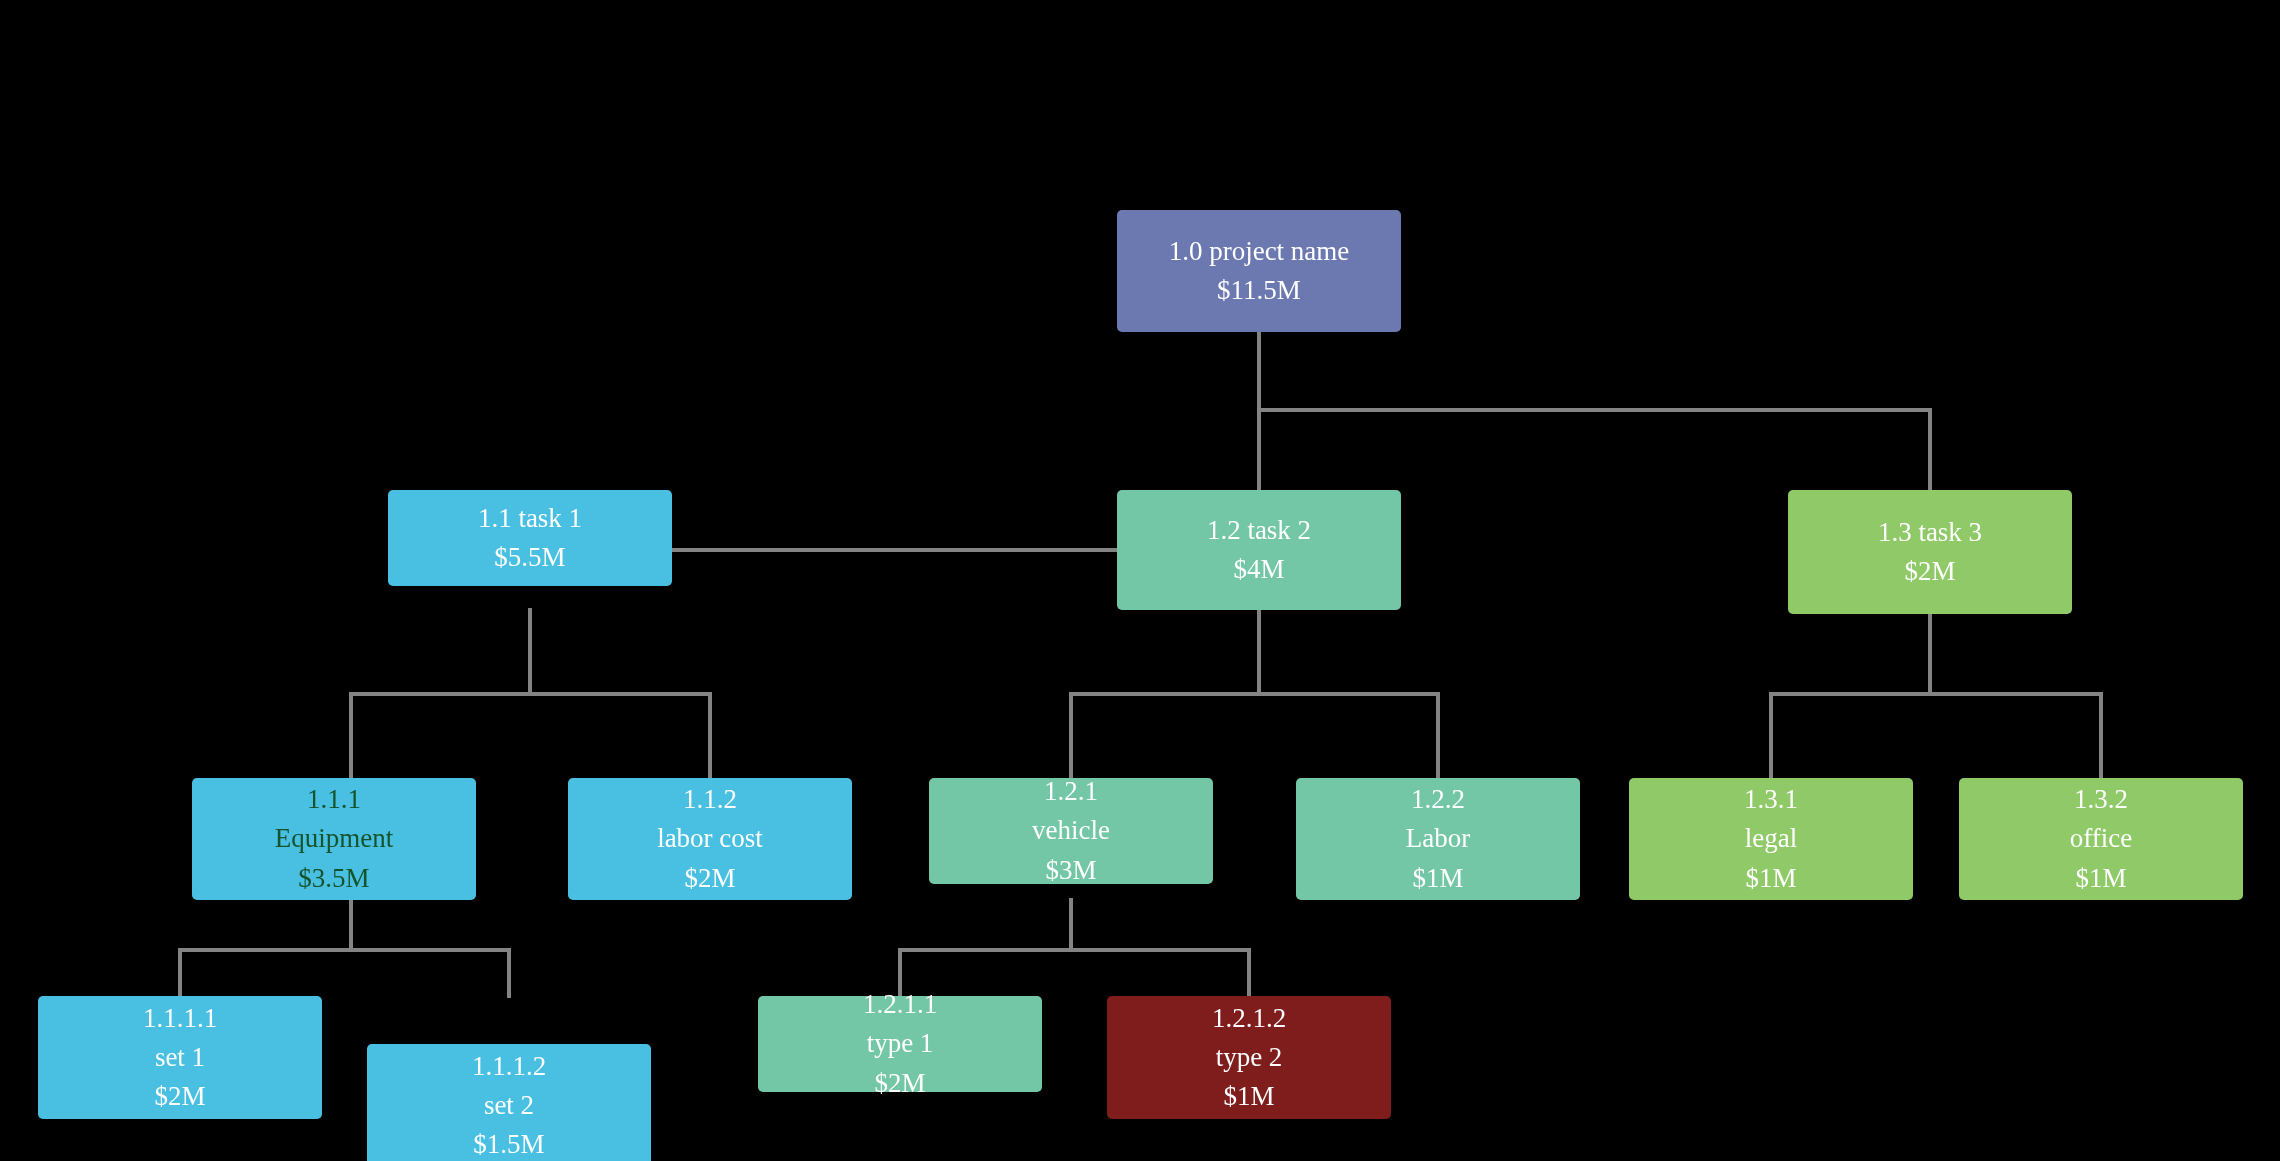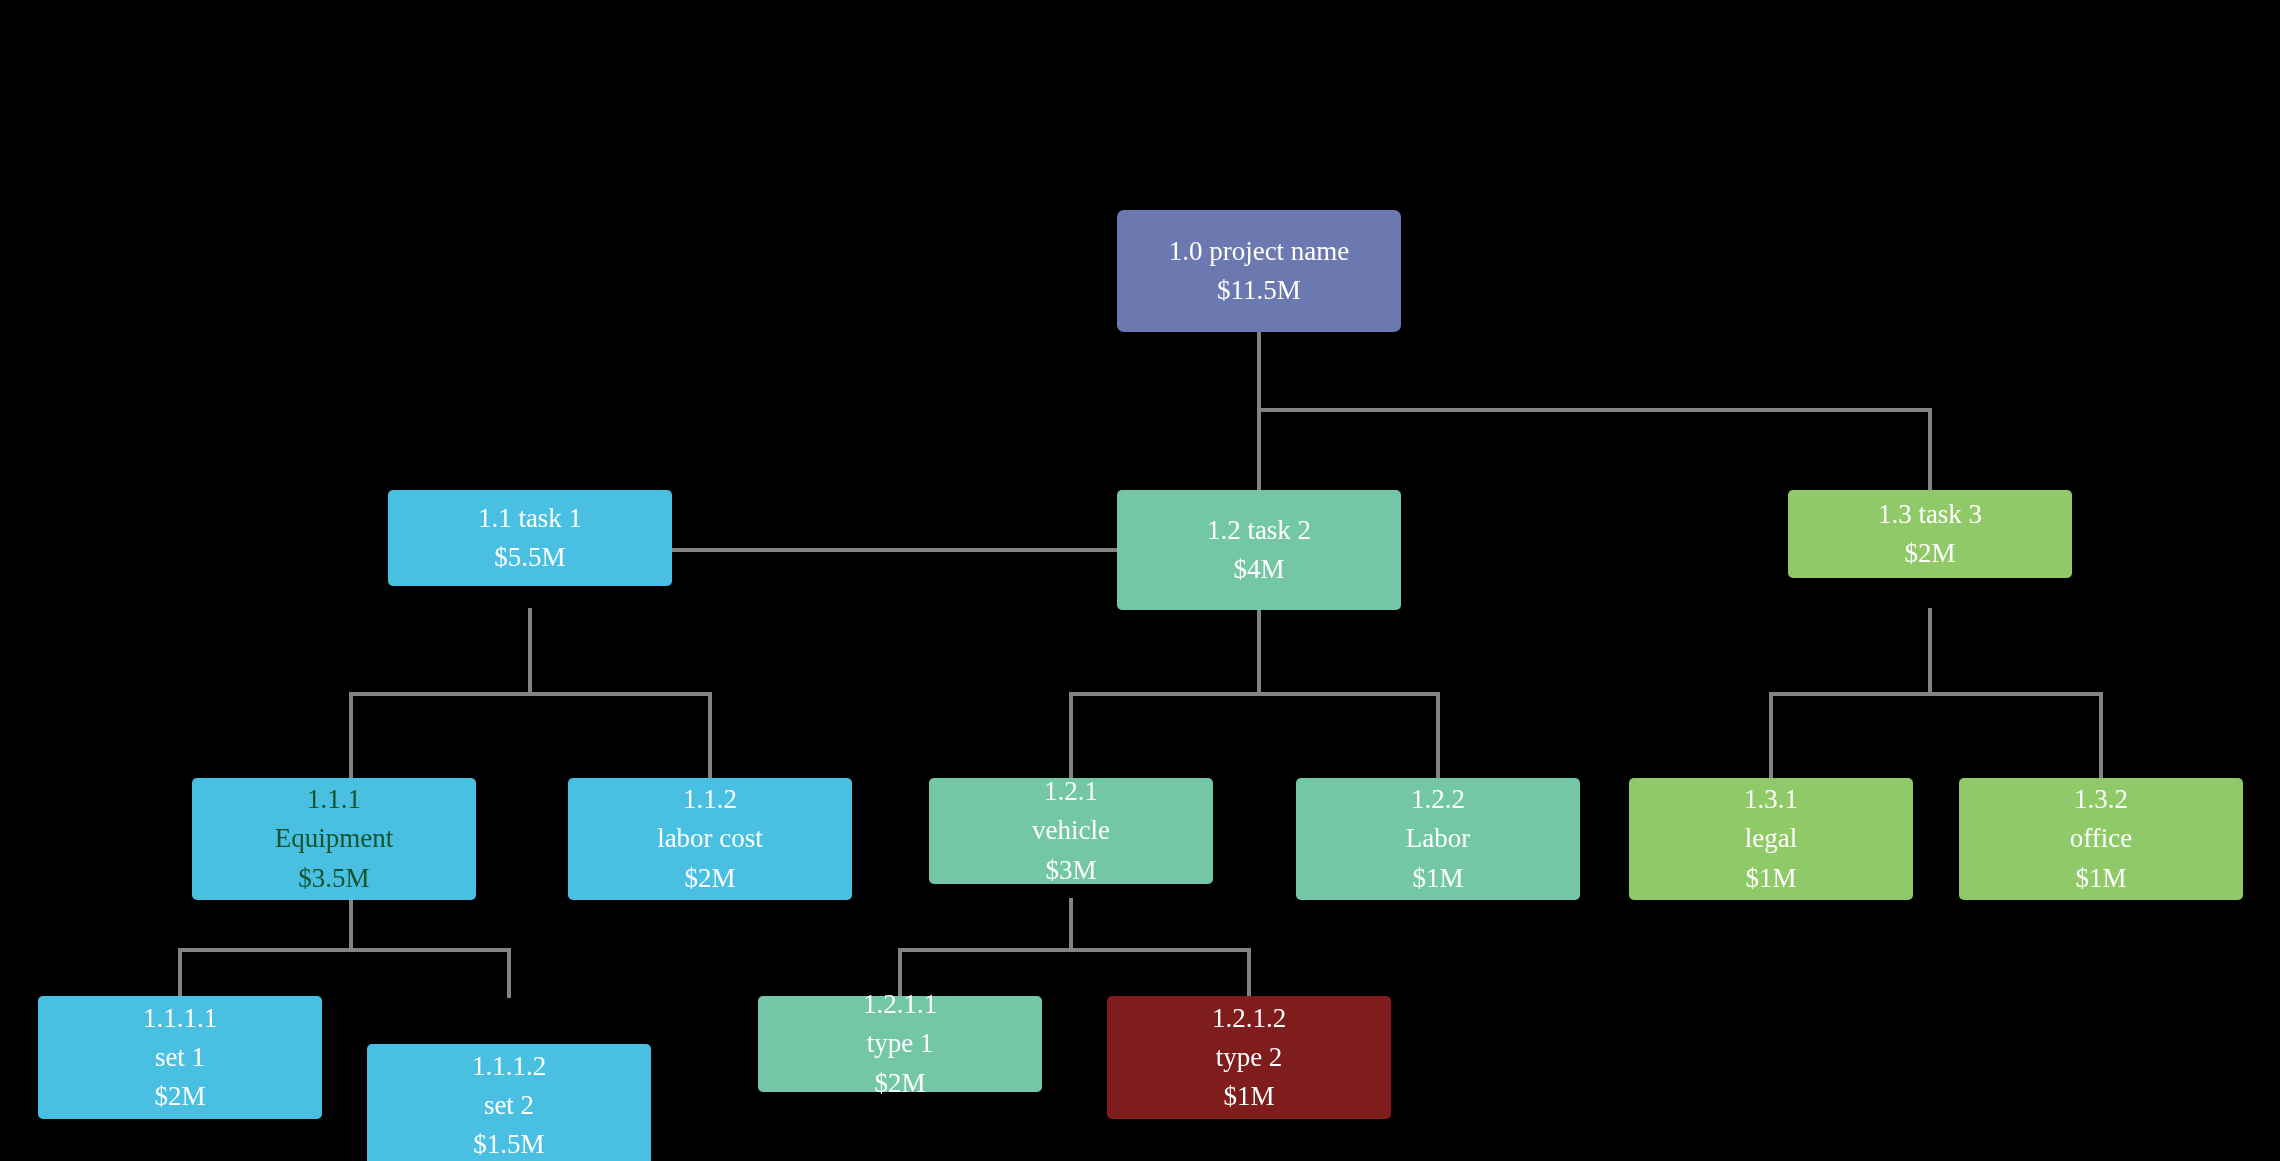--- a/index.html
+++ b/index.html
@@ -67,33 +67,33 @@
     <div class="connector" style="background: rgb(131, 131, 131); left: 1769px; top: 692px; width: 4px; height: 88px;"></div>
     <div class="connector" style="background: rgb(131, 131, 131); left: 2099px; top: 692px; width: 4px; height: 88px;"></div>
     <div class="connector" style="background: rgb(131, 131, 131); left: 349px; top: 898px; width: 4px; height: 54px;"></div>
     <div class="connector" style="background: rgb(131, 131, 131); left: 178px; top: 948px; width: 333px; height: 4px;"></div>
     <div class="connector" style="background: rgb(131, 131, 131); left: 178px; top: 948px; width: 4px; height: 50px;"></div>
     <div class="connector" style="background: rgb(131, 131, 131); left: 507px; top: 948px; width: 4px; height: 50px;"></div>
     <div class="connector" style="background: rgb(131, 131, 131); left: 1069px; top: 898px; width: 4px; height: 54px;"></div>
     <div class="connector" style="background: rgb(131, 131, 131); left: 898px; top: 948px; width: 353px; height: 4px;"></div>
     <div class="connector" style="background: rgb(131, 131, 131); left: 898px; top: 948px; width: 4px; height: 50px;"></div>
     <div class="connector" style="background: rgb(131, 131, 131); left: 1247px; top: 948px; width: 4px; height: 50px;"></div>
-    <div class="node" style="left: 1117px; top: 210px; width: 284px; height: 122px; background: rgb(108, 121, 177); color: rgb(255, 255, 255); border-radius: 7px;">
+    <div class="node" style="left: 1117px; top: 210px; width: 284px; height: 122px; background: rgb(108, 121, 177); color: rgb(255, 255, 255);">
       <span class="node-line">1.0 project name</span>
       <span class="node-line">$11.5M</span>
     </div>
     <div class="node" style="left: 388px; top: 490px; width: 284px; height: 96px; background: rgb(73, 192, 226); color: rgb(255, 255, 255);">
       <span class="node-line">1.1 task 1</span>
       <span class="node-line">$5.5M</span>
     </div>
     <div class="node" style="left: 1117px; top: 490px; width: 284px; height: 120px; background: rgb(116, 199, 166); color: rgb(255, 255, 255);">
       <span class="node-line">1.2 task 2</span>
       <span class="node-line">$4M</span>
     </div>
-    <div class="node" style="left: 1788px; top: 490px; width: 284px; height: 88px; background: rgb(144, 202, 104); color: rgb(255, 255, 255);">
+    <div class="node" style="left: 1788px; top: 490px; width: 284px; height: 124px; background: rgb(144, 202, 104); color: rgb(255, 255, 255);">
       <span class="node-line">1.3 task 3</span>
       <span class="node-line">$2M</span>
     </div>
     <div class="node" style="left: 192px; top: 778px; width: 284px; height: 122px; background: rgb(73, 192, 226); color: #14532d;">
       <span class="node-line">1.1.1</span>
       <span class="node-line">Equipment</span>
       <span class="node-line">$3.5M</span>
     </div>
     <div class="node" style="left: 568px; top: 778px; width: 284px; height: 122px; background: rgb(73, 192, 226); color: rgb(255, 255, 255);">
       <span class="node-line">1.1.2</span>

